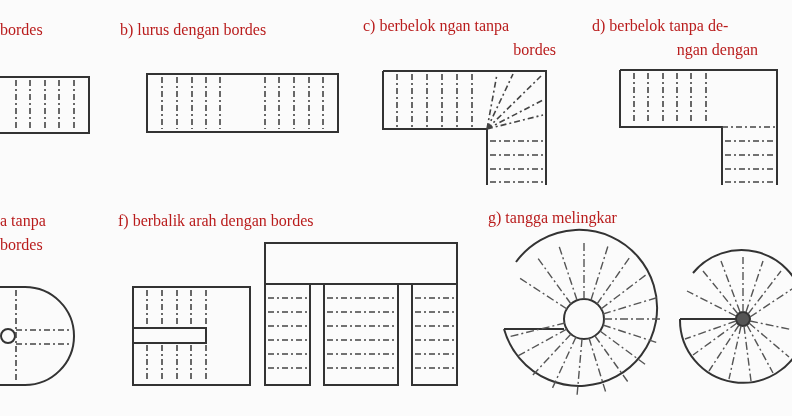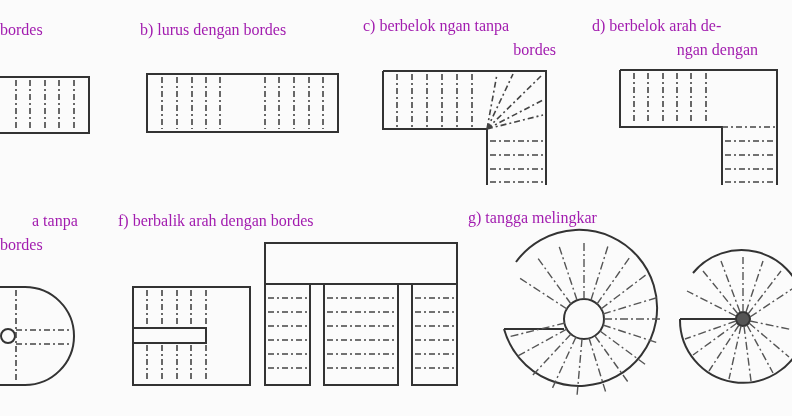--- a/index.html
+++ b/index.html
@@ -1,36 +1,36 @@
 <!DOCTYPE html>
 <html><head>
 <meta charset="utf-8">
 <style>
   html,body{margin:0;padding:0;background:#fbfbfb;}
   body{width:792px;height:416px;position:relative;overflow:hidden;font-family:"Liberation Serif","DejaVu Serif",serif;color:#2a2a2a;}
-  .lbl{position:absolute;font-size:16px;line-height:19px;white-space:nowrap;color:#a21caf;}
+  .lbl{position:absolute;font-size:16px;line-height:19px;white-space:nowrap;color:#b91c1c;}
   .lbl.r{text-align:right;}
   svg{position:absolute;left:0;top:0;}
   .s{stroke:#333;stroke-width:2;fill:none;}
   .d{stroke:#444;stroke-width:1.6;fill:none;stroke-dasharray:6 3 2 3;}
   .t{stroke:#555;stroke-width:1.4;fill:none;stroke-dasharray:8 3 2 3;}
 </style>
 </head>
 <body>
 
 <div class="lbl" style="left:0;top:20px;">bordes</div>
-<div class="lbl" style="left:140px;top:20px;">b) lurus dengan bordes</div>
+<div class="lbl" style="left:120px;top:20px;">b) lurus dengan bordes</div>
 <div class="lbl" style="left:363px;top:16px;">c) berbelok ngan tanpa</div>
 <div class="lbl r" style="left:440px;top:40px;width:116px;">bordes</div>
-<div class="lbl" style="left:592px;top:16px;">d) berbelok arah de-</div>
+<div class="lbl" style="left:592px;top:16px;">d) berbelok tanpa de-</div>
 <div class="lbl r" style="left:640px;top:40px;width:118px;">ngan dengan</div>
-<div class="lbl" style="left:0;top:211px;padding-left:32px;">a tanpa</div>
+<div class="lbl" style="left:0;top:211px;">a tanpa</div>
 <div class="lbl" style="left:0;top:235px;">bordes</div>
 <div class="lbl" style="left:118px;top:211px;">f) berbalik arah dengan bordes</div>
-<div class="lbl" style="left:468px;top:208px;">g) tangga melingkar</div>
+<div class="lbl" style="left:488px;top:208px;">g) tangga melingkar</div>
 
 <svg width="792" height="416" viewBox="0 0 792 416">
 
   <g>
     <path class="s" d="M0 77 H89 V133 H0"></path>
     <path class="d" d="M16 80 V130 M30 80 V130 M45 80 V130 M59 80 V130 M74 80 V130"></path>
   </g>
 
   <g>
     <rect class="s" x="147" y="74" width="191" height="58"></rect>

